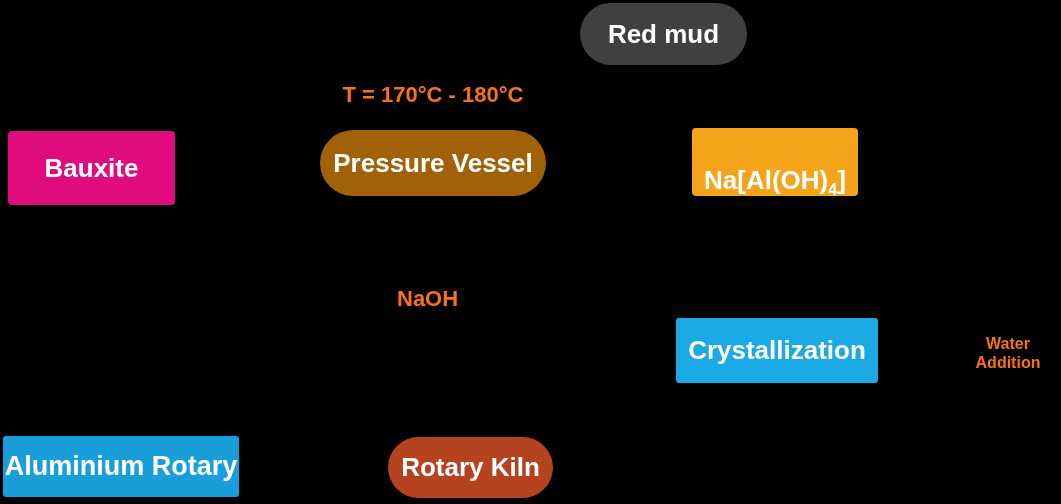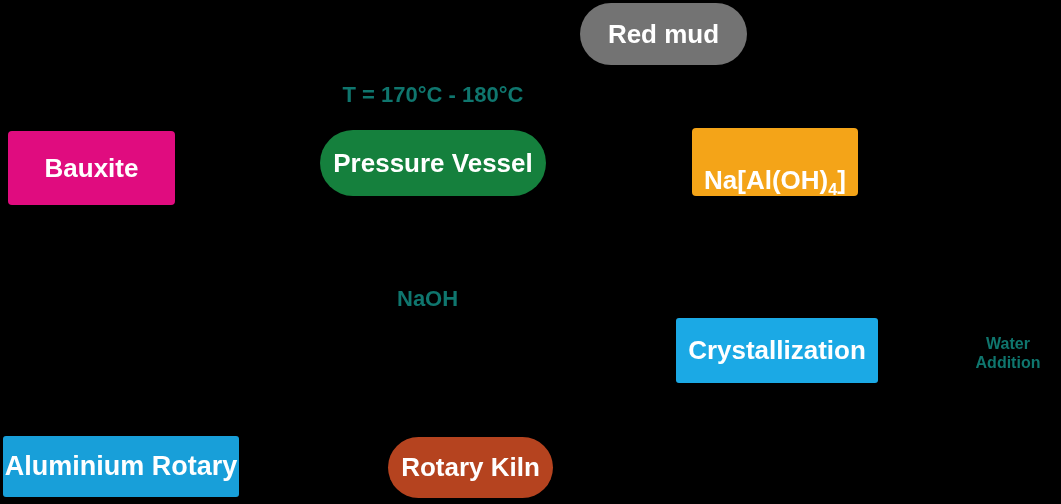--- a/index.html
+++ b/index.html
@@ -23,30 +23,30 @@
     color: #ffffff;
     font-weight: bold;
     font-size: 26px;
     text-align: center;
     box-sizing: border-box;
   }
   .rect { border-radius: 4px; }
   .pill { border-radius: 40px; }
 
   #node-bauxite         { left: 8px;   top: 131px; width: 167px; height: 74px; background: #E00C7F; }
-  #node-pressure-vessel { left: 320px; top: 130px; width: 226px; height: 66px; background: #15803d; }
-  #node-red-mud         { left: 580px; top: 3px;   width: 167px; height: 62px; background: #737373; }
+  #node-pressure-vessel { left: 320px; top: 130px; width: 226px; height: 66px; background: #a16207; }
+  #node-red-mud         { left: 580px; top: 3px;   width: 167px; height: 62px; background: #404040; }
   #node-sodium-aluminate{ left: 692px; top: 128px; width: 166px; height: 68px; background: #F4A418; align-items: flex-end; }
   #node-crystallization { left: 676px; top: 318px; width: 202px; height: 65px; background: #1BA9E5; border-radius: 3px; }
   #node-aluminium-oxide { left: 3px;   top: 436px; width: 236px; height: 61px; background: #189FD9; border-radius: 3px; font-size: 27px; }
   #node-rotary-kiln     { left: 388px; top: 437px; width: 165px; height: 61px; background: #B5431F; }
 
   .annotation {
     position: absolute;
-    color: #0f766e;
+    color: #f97316;
     font-weight: bold;
     text-align: center;
   }
   #ann-temperature {
     left: 320px; top: 82px; width: 226px;
     font-size: 22px;
   }
   #ann-naoh {
     left: 397px; top: 286px;
     font-size: 22px;

